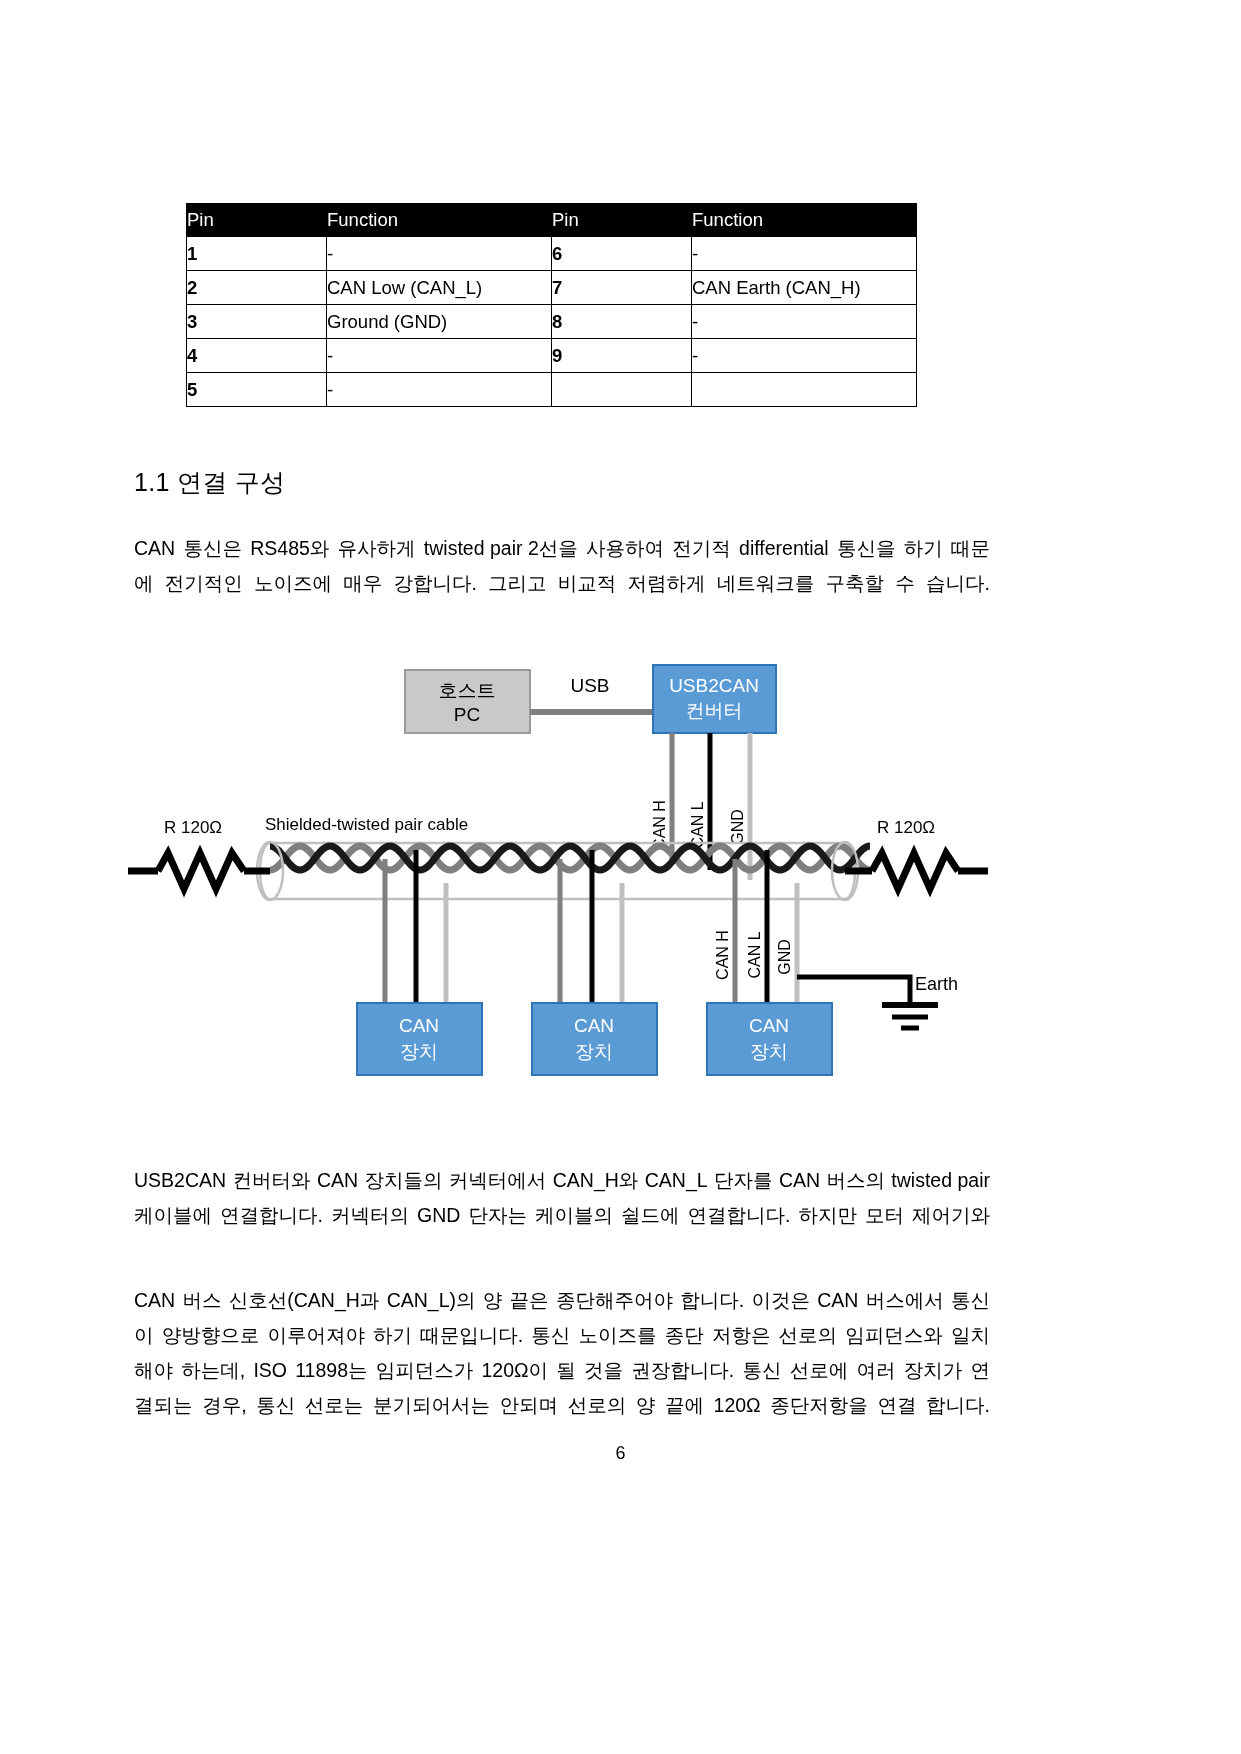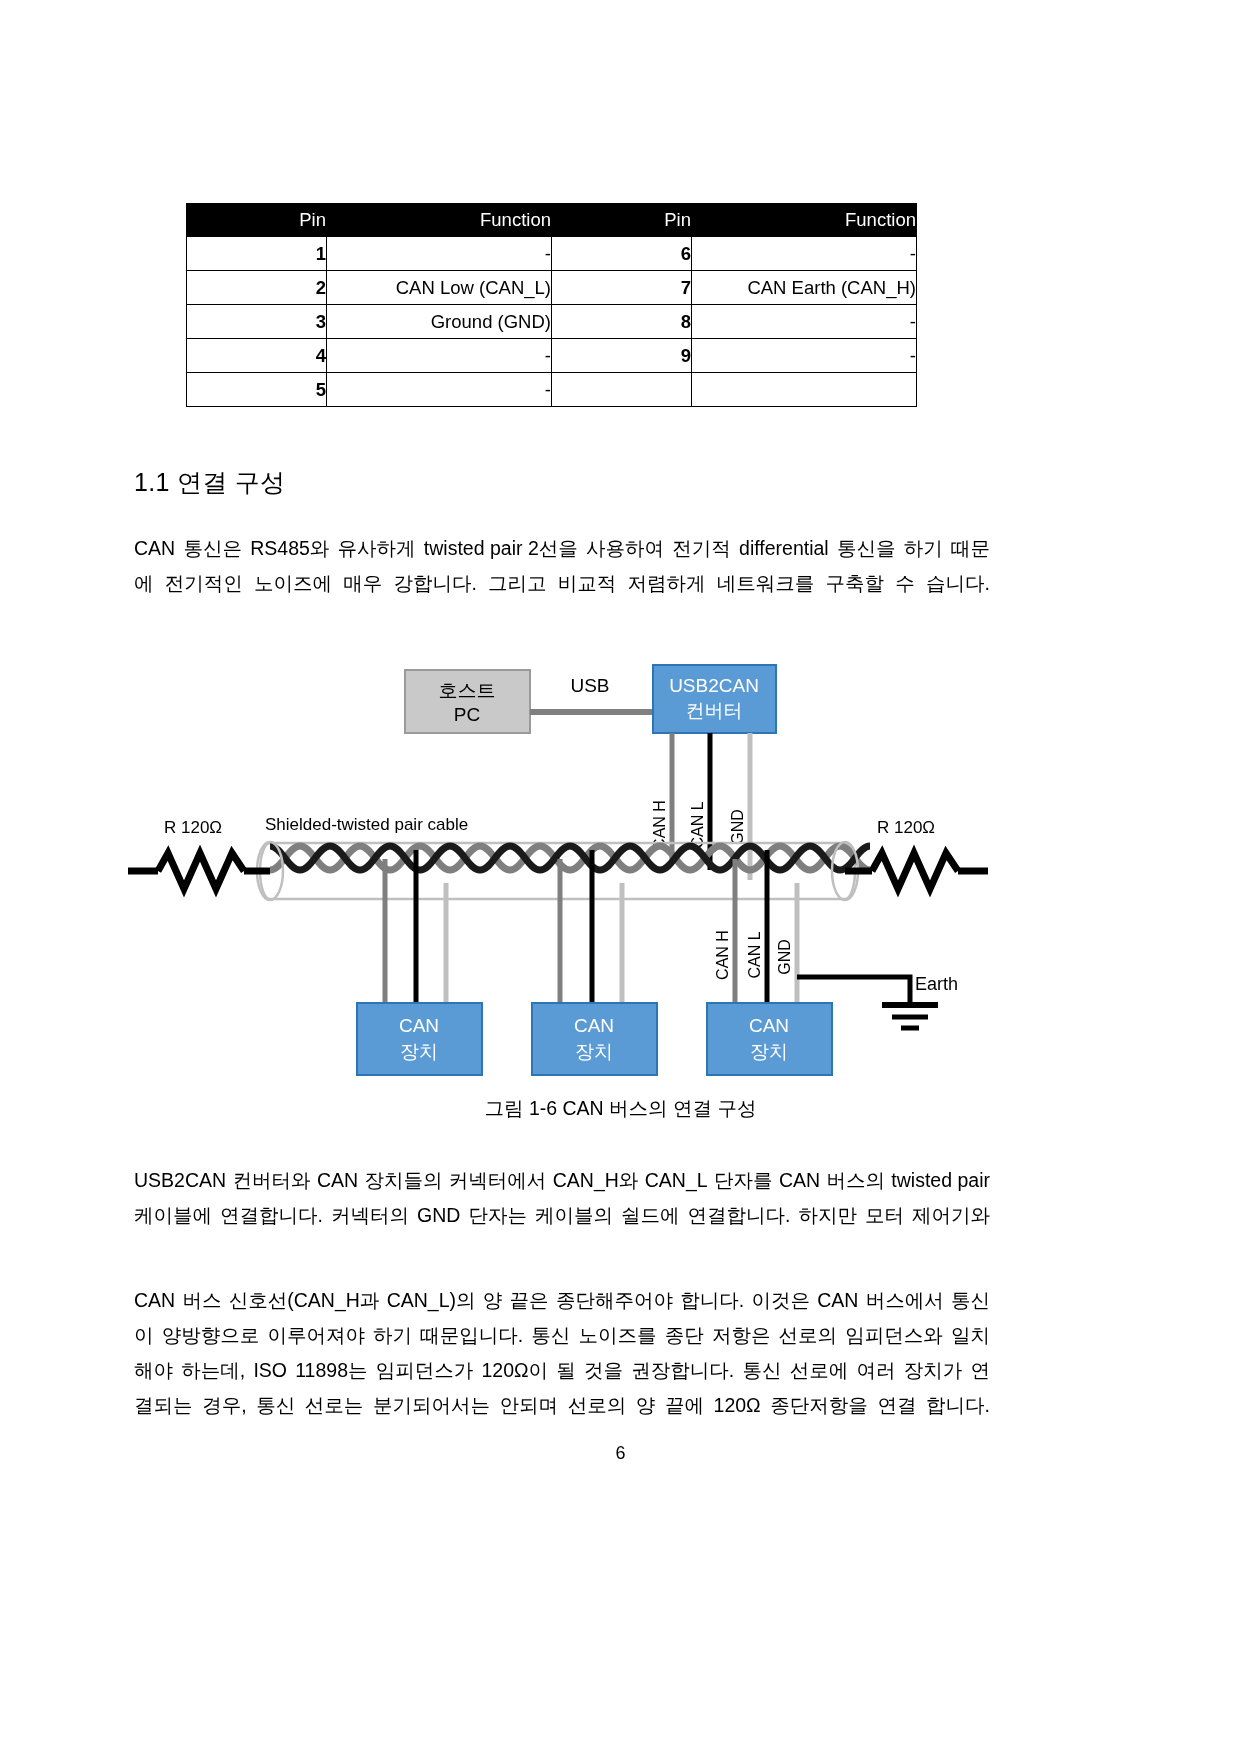--- a/index.html
+++ b/index.html
@@ -29,21 +29,21 @@
     width: 730px;
   }
   table.pin-table {
     border-collapse: collapse;
     width: 730px;
     table-layout: fixed;
   }
   table.pin-table th,
   table.pin-table td {
     border: 1px solid #000000;
-    text-align: right;
+    text-align: left;
     font-size: 18.5px;
     padding: 0;
     height: 33px;
     vertical-align: middle;
     line-height: 33px;
   }
   table.pin-table thead th {
     background: #000000;
     color: #ffffff;
     font-weight: normal;
@@ -306,21 +306,20 @@
       <rect x="412" y="348" width="125" height="72" fill="#5b9bd5" stroke="#2e75b6" stroke-width="2"></rect>
       <text x="474" y="377" text-anchor="middle" font-family="'Liberation Sans',sans-serif" font-size="19" fill="#fff">CAN</text>
       <text x="474" y="403" text-anchor="middle" font-family="'Liberation Sans',sans-serif" font-size="19" fill="#fff">장치</text>
 
       <rect x="587" y="348" width="125" height="72" fill="#5b9bd5" stroke="#2e75b6" stroke-width="2"></rect>
       <text x="649" y="377" text-anchor="middle" font-family="'Liberation Sans',sans-serif" font-size="19" fill="#fff">CAN</text>
       <text x="649" y="403" text-anchor="middle" font-family="'Liberation Sans',sans-serif" font-size="19" fill="#fff">장치</text>
     </svg>
   </div>
 
-  <div class="fig-caption">그림 1-6 CAN 버스의 연결 구성</div>
 
   <div class="para" id="para-body1">
     <span class="ln just">
       <span>USB2CAN</span>
       <span>컨버터와</span>
       <span>CAN</span>
       <span>장치들의</span>
       <span>커넥터에서</span>
       <span>CAN_H와</span>
       <span>CAN_L</span>

